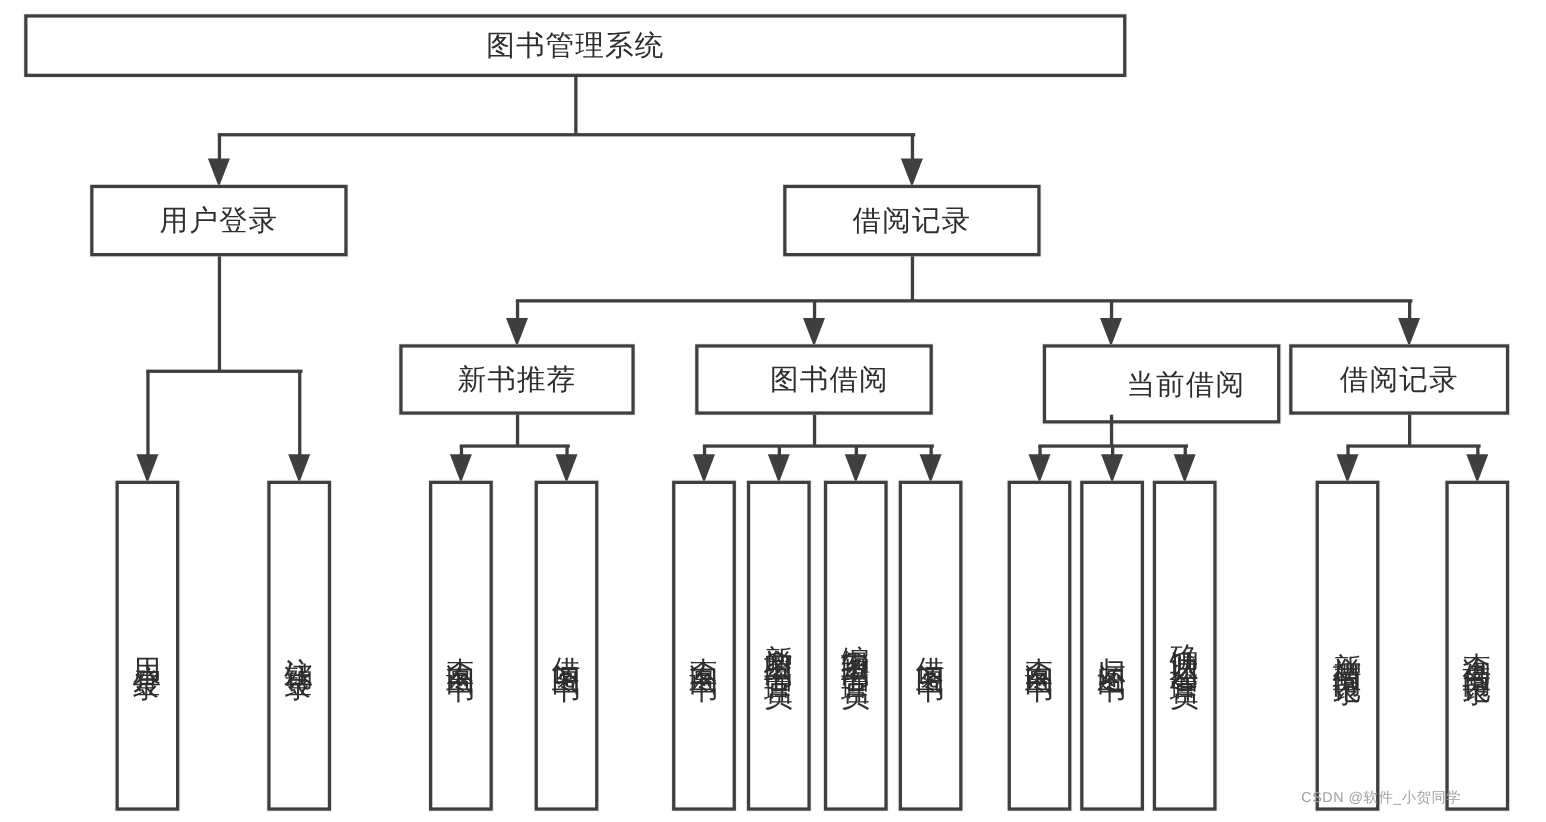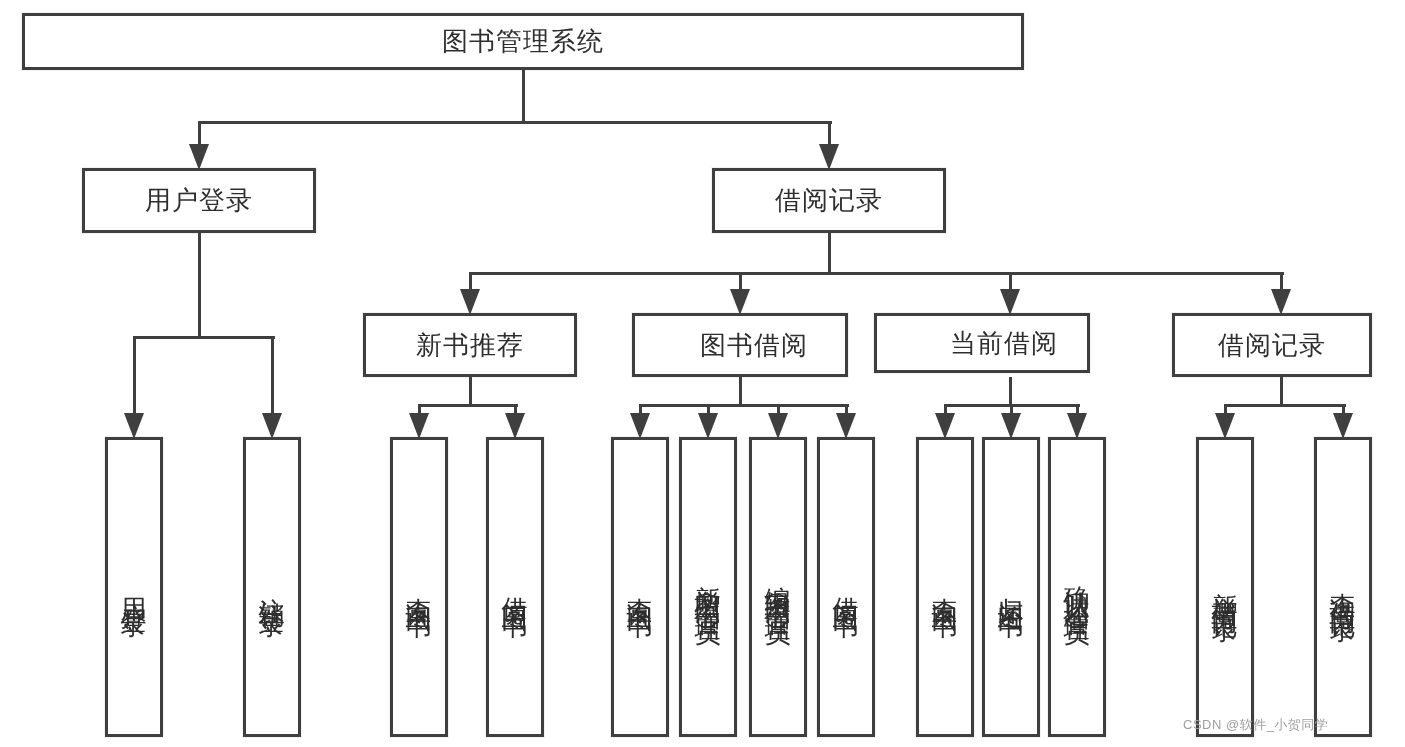--- a/index.html
+++ b/index.html
@@ -123,21 +123,21 @@
     <div class="ar" style="left:1000px; top:289px;"></div>
     <div class="ar" style="left:1271px; top:289px;"></div>
   </div>
 
   <div class="node" style="left:363px; top:313px; width:214px; height:64px;font-family:Liberation Mono, monospace;">
     <span>新书推荐</span>
   </div>
   <div class="node" style="left:632px; top:313px; width:216px; height:64px;padding-left:28px;">
     <span>图书借阅</span>
   </div>
-  <div class="node" style="left:874px; top:313px; width:216px; height:60px;padding-left:44px;">
+  <div class="node" style="left:948px; top:313px; width:216px; height:72px;padding-left:44px;">
     <span>当前借阅</span>
   </div>
   <div class="node" style="left:1172px; top:313px; width:200px; height:64px;">
     <span>借阅记录</span>
   </div>
 
   <div>
     <div class="vl" style="left:468.5px; top:377px; height:28px;"></div>
     <div class="hl" style="left:417.5px; top:403.5px; width:100px;"></div>
     <div class="vl" style="left:417.5px; top:405px; height:12px;"></div>

